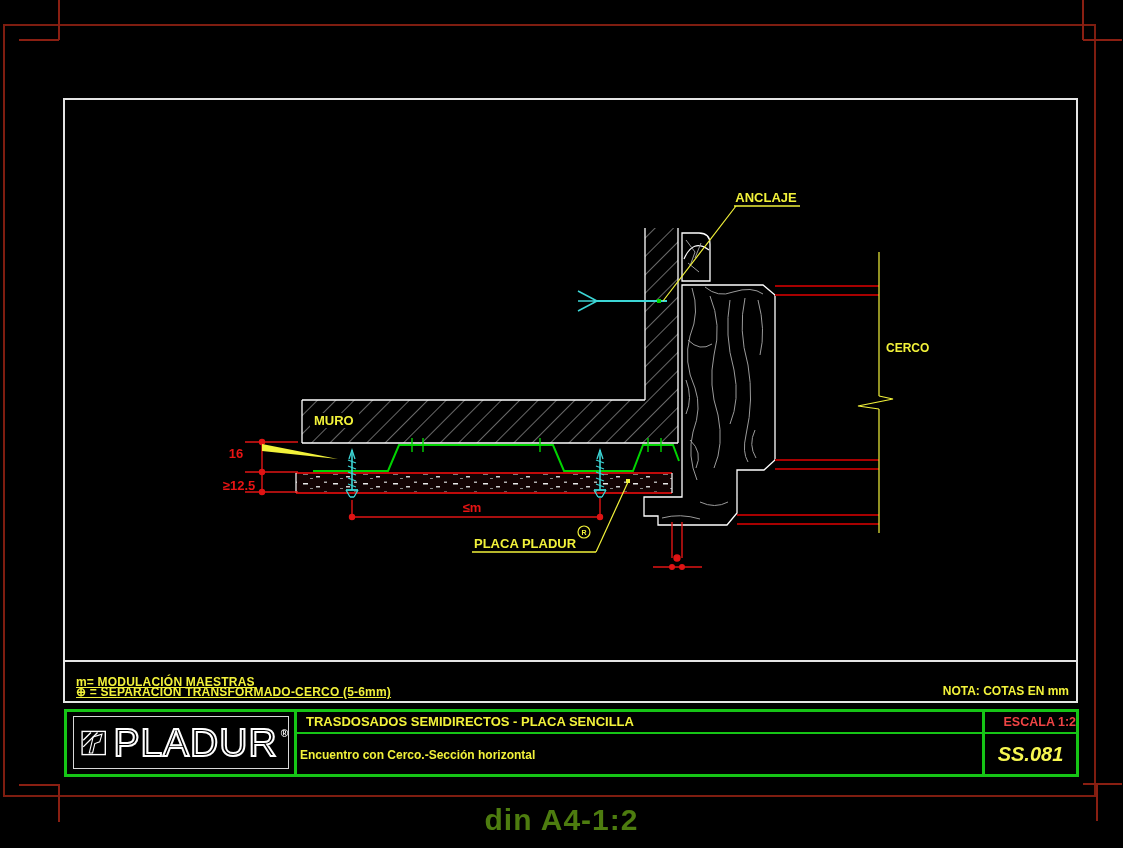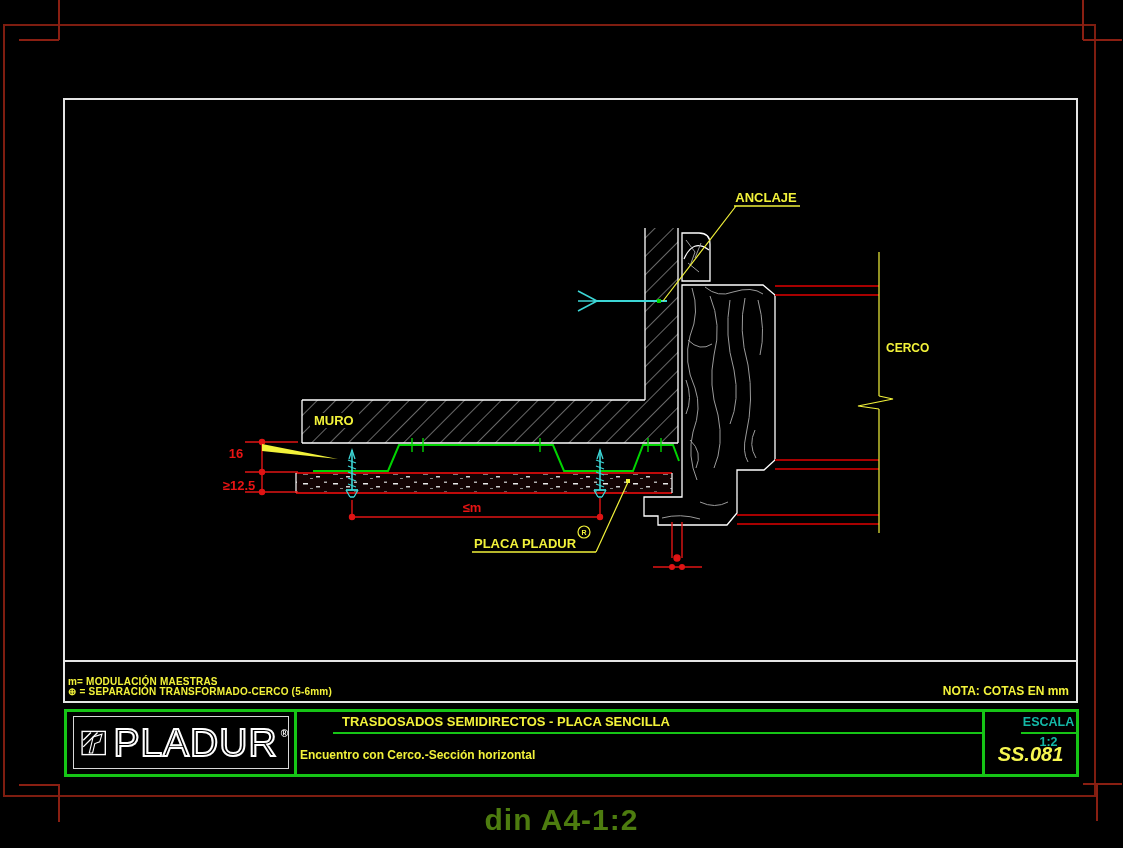--- a/index.html
+++ b/index.html
@@ -22,43 +22,43 @@
   .frame-divider { left:63px; top:660px; width:1015px; height:2px; background:#e5e5e5; }
   .drawing-svg { left:63px; top:98px; width:1015px; height:563px; }
 
   
   .lbl  { font:bold 13px "Liberation Sans", sans-serif; fill:#f2f23a; }
   .lbl2 { font:bold 12px "Liberation Sans", sans-serif; fill:#f2f23a; }
   .dimt { font:bold 13px "Liberation Sans", sans-serif; fill:#e81414; }
 
   
   .notes-left {
-    left:68px; top:677px; width:420px;
-    font-size:10px; font-weight:bold; line-height:10px;
-    color:#f2f23a; letter-spacing:0.2px;
+    left:76px; top:677px; width:420px;
+    font-size:12px; font-weight:bold; line-height:10px;
+    color:#f2f23a; letter-spacing:0.2px;text-decoration:underline;
   }
   .note-right {
     top:684px; right:54px;
     font-size:12px; font-weight:bold; color:#f2f23a;
   }
 
   
   .titleblock {
     left:64px; top:709px; width:1015px; height:68px;
     border:3px solid #16c516; box-sizing:border-box; background:#000;
   }
   .tb-cell { position:absolute; top:0; height:62px; box-sizing:border-box; }
   .tb-logo-cell { left:0; width:230px; border-right:3px solid #16c516; }
   .tb-title-cell { left:230px; width:688px; border-right:3px solid #16c516; }
   .tb-right-cell { left:918px; width:91px; }
-  .tb-row1 { position:absolute; left:0; right:0; top:0; height:22px; border-bottom:2px solid #16c516; box-sizing:border-box;margin-left:36px; }
+  .tb-row1 { position:absolute; left:0; right:0; top:0; height:22px; border-bottom:2px solid #16c516; box-sizing:border-box; }
   .tb-row2 { position:absolute; left:0; right:0; top:24px; bottom:0; }
   .tb-title { padding-left:9px; line-height:20px; font-size:13px; font-weight:bold; color:#f2f23a; white-space:nowrap; }
   .tb-subtitle { padding-left:3px; line-height:38px; font-size:12px; font-weight:bold; color:#f2f23a; white-space:nowrap; }
-  .tb-scale { text-align:center; line-height:20px; font-size:12.5px; font-weight:bold; color:#14b8a6; }
+  .tb-scale { text-align:right; line-height:20px; font-size:12.5px; font-weight:bold; color:#ef4444; }
   .tb-code  { text-align:center; line-height:37px; font-size:20px; font-weight:bold; color:#f6f650;font-style:italic; }
   .logo-box {
     position:absolute; left:6px; top:4px; width:216px; height:53px;
     border:1px solid #d8d8d8; box-sizing:border-box;
     display:flex; align-items:center; padding-left:7px;
   }
   .logo-text {
     font-size:39px; font-weight:normal; letter-spacing:1px; line-height:1;
     color:#000; -webkit-text-stroke:2px #fff; margin-left:7px;
   }

